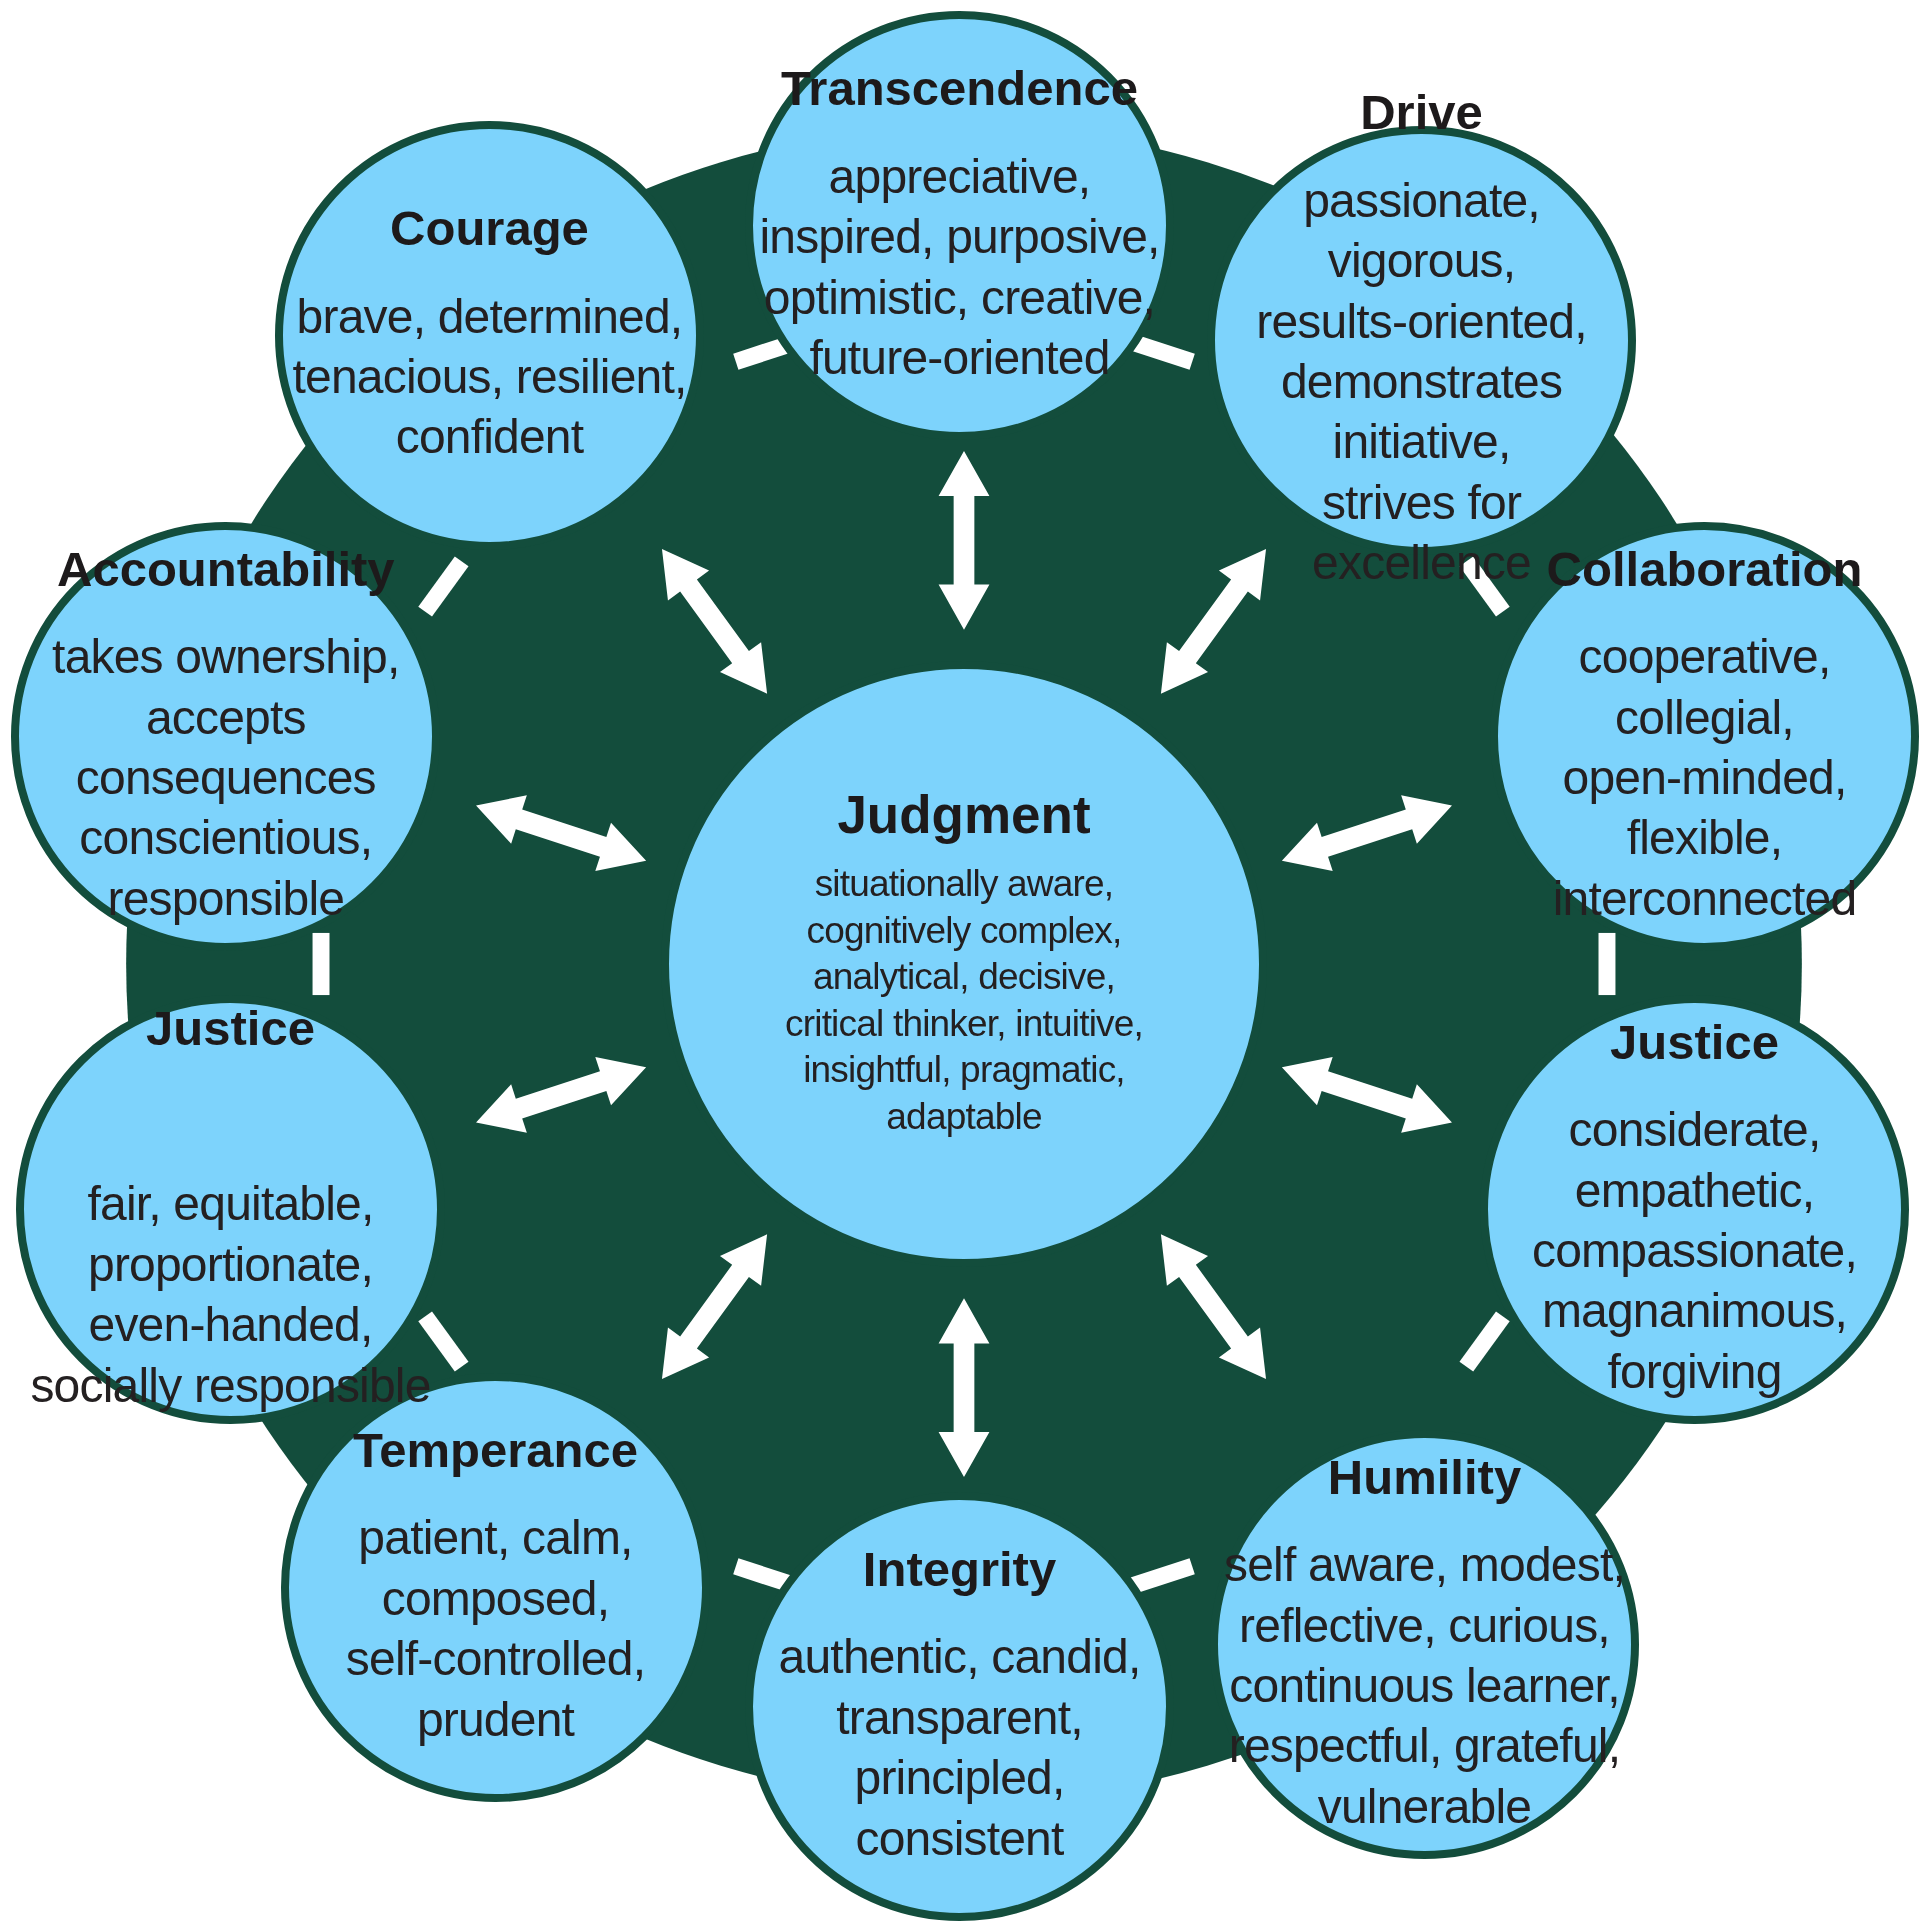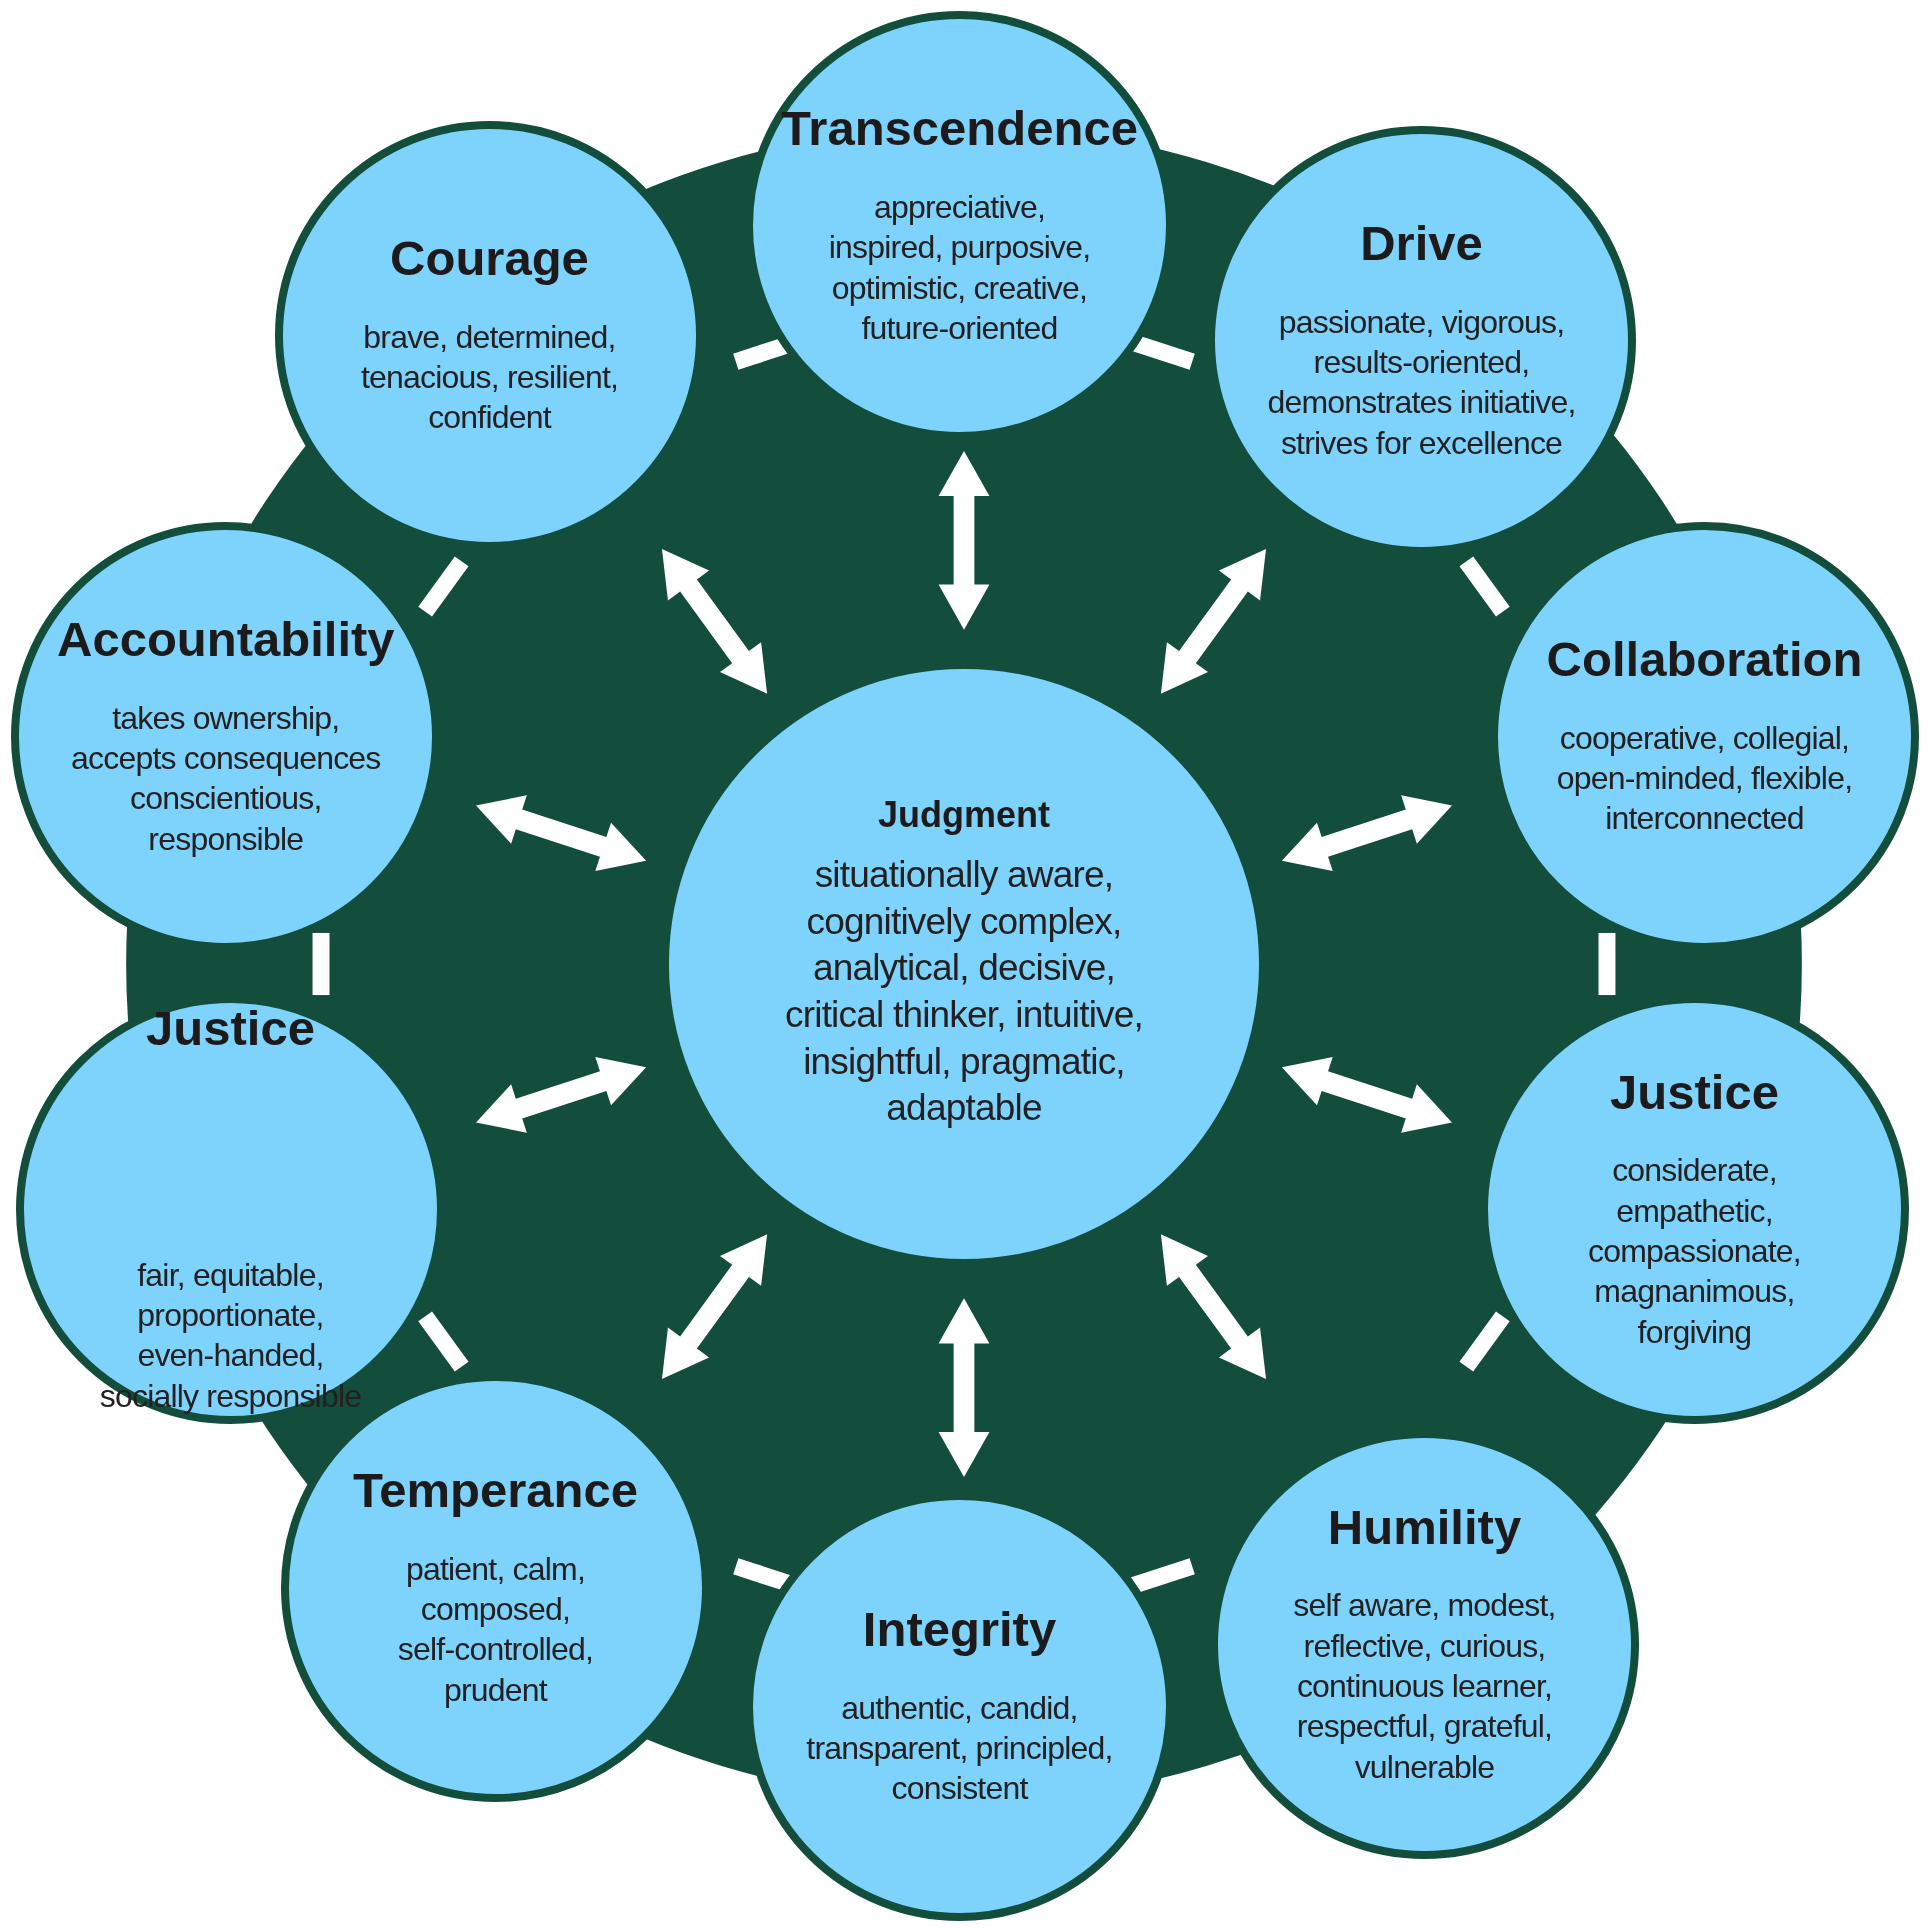--- a/index.html
+++ b/index.html
@@ -27,23 +27,23 @@
     width:606px;height:606px;
   }
   .vtitle{
     font-weight:bold;
     font-size:49px;
     line-height:1.05;
     color:#1d1a1b;
     letter-spacing:0px;
     margin:0 0 32px 0;
   }
-  .vcircle.center .vtitle{font-size:36px;margin-bottom:18px;}
+  .vcircle.center .vtitle{font-size:53px;margin-bottom:18px;}
   .vtraits{
-    font-size:32px;
+    font-size:48px;
     line-height:1.26;
     letter-spacing:-0.8px;
     color:#242021;
     white-space:pre-line;
   }
   .vcircle.center .vtraits{font-size:37px;}
 </style>
 </head>
 <body>
 

